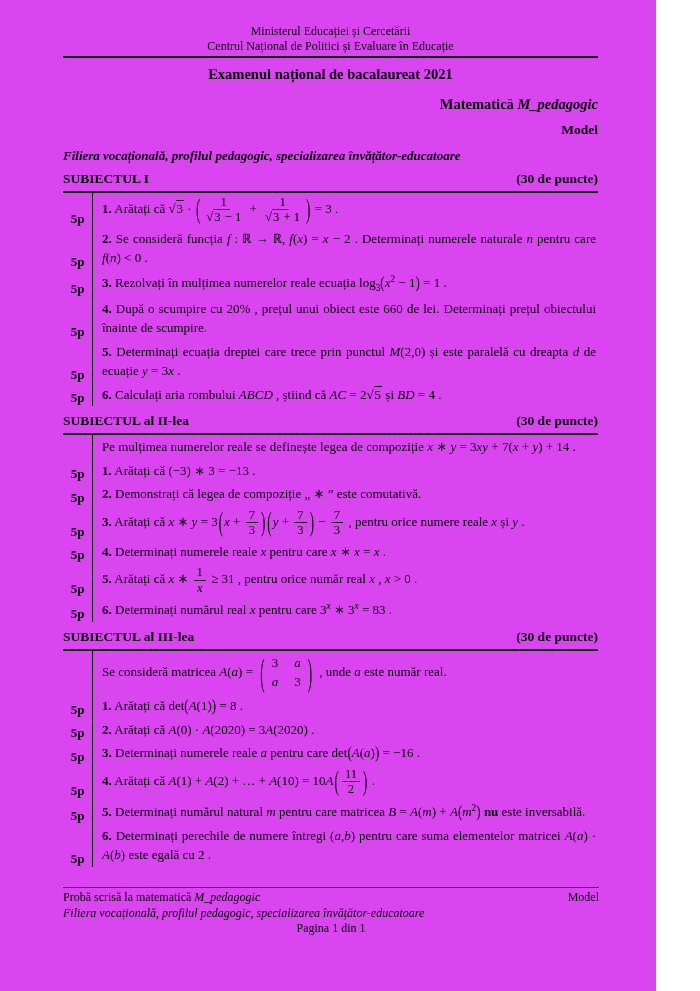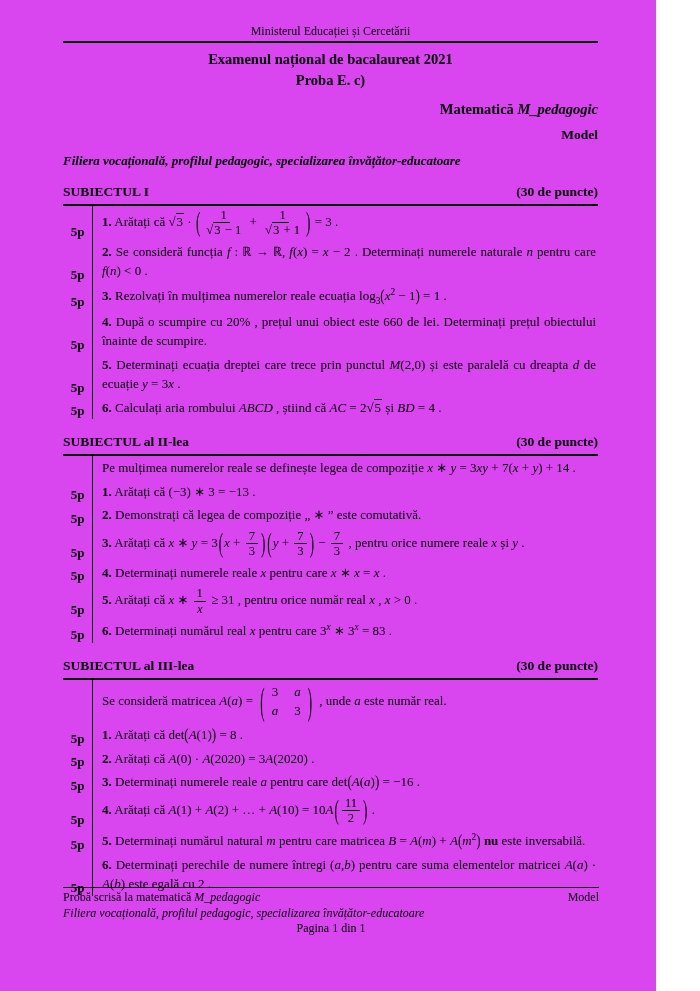--- a/index.html
+++ b/index.html
@@ -10,21 +10,21 @@
   .it{font-style:italic}
   .hdr-center{text-align:center;font-size:12px;line-height:1.25}
   .hrule{border-top:2px solid #000;margin-top:2px}
   .exam-title{font-size:14.5px;font-weight:bold;text-align:center;margin-top:7px;line-height:1.3}
   .proba-title{font-size:14.5px;font-weight:bold;text-align:center;margin-top:3px}
   .subject-title{font-size:14.5px;font-weight:bold;text-align:right;margin-top:12px}
   .model-line{text-align:right;font-weight:bold;font-size:13.5px;margin-top:9px}
   .filiera{font-weight:bold;font-style:italic;font-size:13px;margin-top:10px}
   .bullets{margin-top:4px;padding-left:25px}
   .bullets li{font-weight:bold;font-size:13px;line-height:1.3;margin-bottom:2px}
-  .section{margin-top:14px}
+  .section{margin-top:6px}
   .sec-head{display:flex;justify-content:space-between;font-size:13.5px;line-height:1.4}
   .sec-body{border-top:2px solid #000;margin-top:2px}
   .irow{display:flex;align-items:flex-end}
   .pts{flex:0 0 29px;text-align:center;font-weight:bold}
   .icontent{flex:1;border-left:1.5px solid #000;padding:2px 2px 2px 9px;text-align:justify;line-height:1.5}
   
   .frac{display:inline-flex;flex-direction:column;align-items:center;vertical-align:middle;margin:0 2px;line-height:1.15;font-size:0.97em}
   .fn{padding:0 3px;border-bottom:1px solid #000}
   .fd{padding:0 3px}
   .sqrt{white-space:nowrap}
@@ -41,25 +41,25 @@
   .f-row{display:flex;justify-content:space-between;font-size:12px;line-height:1.3}
   .f-filiera{font-style:italic;font-size:12px;line-height:1.3}
   .f-page{text-align:center;font-size:12px;line-height:1.3}
 </style>
 </head>
 <body>
 
 <div class="page">
   <div class="hdr-center">
     <div>Ministerul Educației și Cercetării</div>
+    <div>Centrul Național de Politici și Evaluare în Educație</div>
   </div>
   <div class="hrule"></div>
 
   <div class="exam-title">Examenul național de bacalaureat 2021</div>
-  <div class="proba-title">Proba E. c)</div>
   <div class="subject-title"><span>Matematică </span><span class="it">M_pedagogic</span></div>
 
   <div class="model-line">Model</div>
 
   <div class="filiera">Filiera vocațională, profilul pedagogic, specializarea învățător-educatoare</div>
 
   <div id="sections">
       <div class="section">
         <div class="sec-head">
           <span class="bd">SUBIECTUL I</span>

